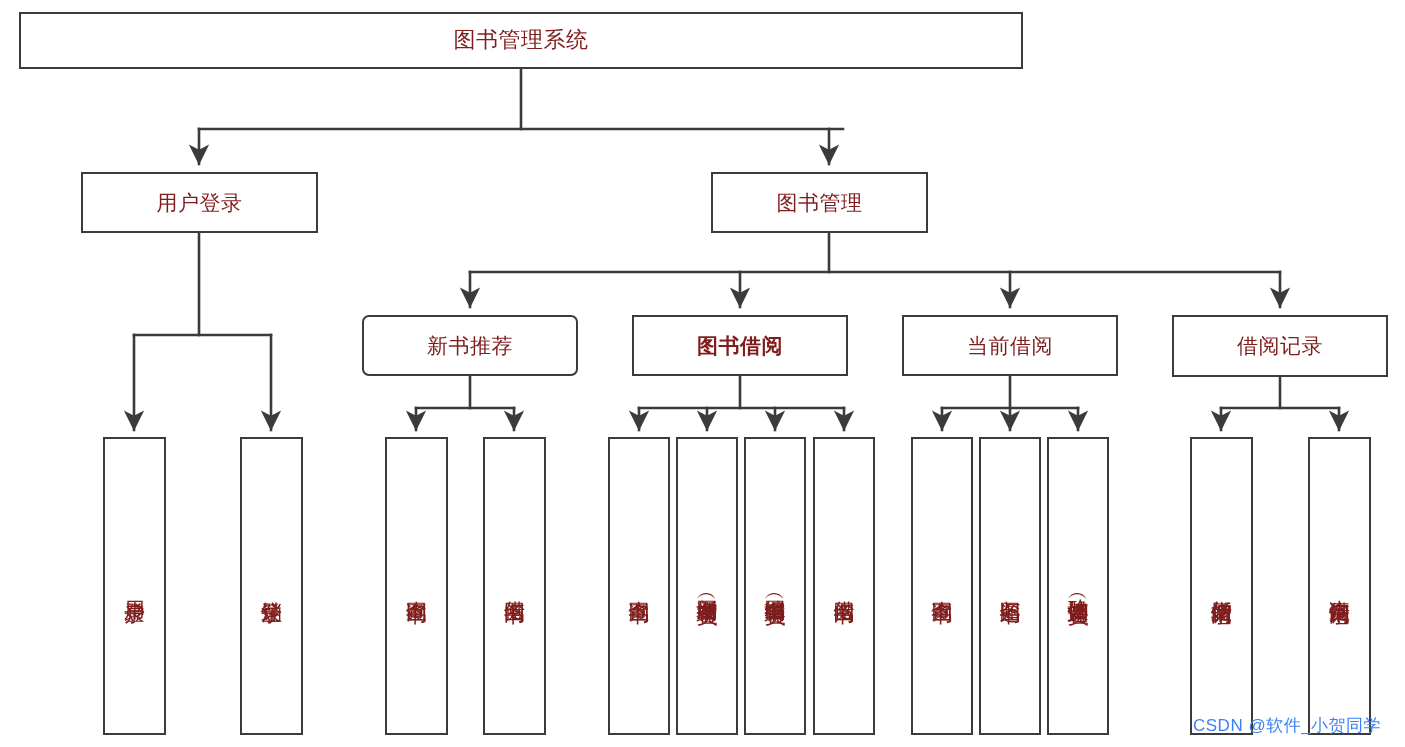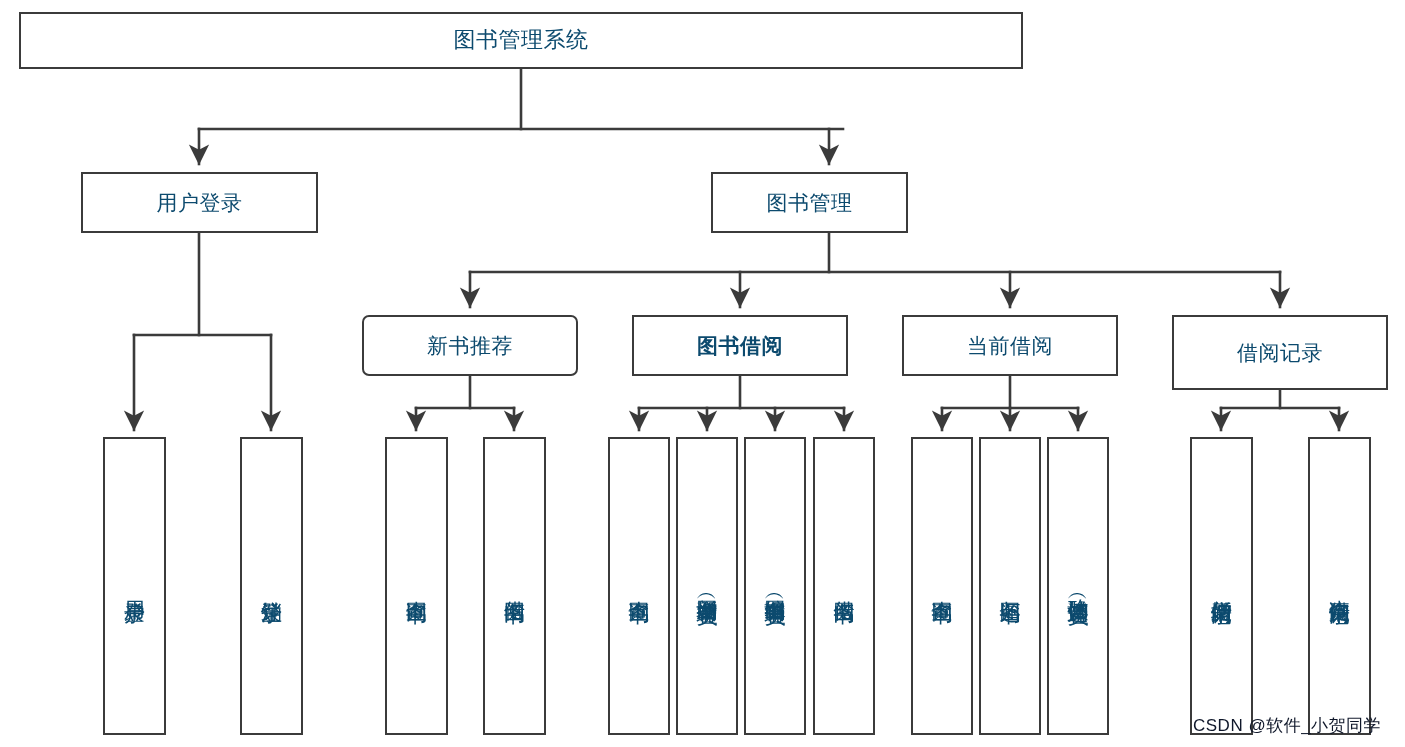--- a/index.html
+++ b/index.html
@@ -34,21 +34,21 @@
     display: flex;
     align-items: center;
     justify-content: center;
     color: #1a1a1a;
     z-index: 2;
   }
   .node .label {
     display: block;
     text-align: center;
     line-height: 1.22;
-    color: #0c4a6e;
+    color: #7f1d1d;
   }
   
   .node.horiz .label {
     font-size: 21px;
     letter-spacing: 0.5px;
     white-space: nowrap;
   }
   .node.root .label {
     font-size: 22px;
   }
@@ -64,21 +64,21 @@
     font-size: 21px;
     line-height: 1.05;
     letter-spacing: 1px;
     white-space: nowrap;
   }
   .watermark {
     position: absolute;
     left: 1193px;
     top: 714px;
     font-size: 17px;
-    color: #0f172a;
+    color: #3b82f6;
     letter-spacing: 0.5px;
     white-space: nowrap;
     z-index: 5;
   }
 </style>
 </head>
 <body>
 
 <div id="canvas">
 
@@ -132,34 +132,34 @@
     </g>
   </svg>
 
   <div class="node horiz root" style="left:19px; top:12px; width:1004px; height:57px;">
     <span class="label">图书管理系统</span>
   </div>
 
   <div class="node horiz" style="left:81px; top:172px; width:237px; height:61px;">
     <span class="label">用户登录</span>
   </div>
-  <div class="node horiz" style="left:711px; top:172px; width:197px; height:61px;">
+  <div class="node horiz" style="left:711px; top:172px; width:217px; height:61px;">
     <span class="label">图书管理</span>
   </div>
 
   <div class="node horiz" style="left:362px; top:315px; width:216px; height:61px;border-radius:7px;">
     <span class="label">新书推荐</span>
   </div>
   <div class="node horiz" style="left:632px; top:315px; width:216px; height:61px;font-weight:bold;">
     <span class="label">图书借阅</span>
   </div>
   <div class="node horiz" style="left:902px; top:315px; width:216px; height:61px;">
     <span class="label">当前借阅</span>
   </div>
-  <div class="node horiz" style="left:1172px; top:315px; width:216px; height:75px;">
+  <div class="node horiz" style="left:1172px; top:315px; width:216px; height:62px;">
     <span class="label">借阅记录</span>
   </div>
 
   <div class="node vert" style="left:103px; top:437px; width:63px; height:298px;">
     <span class="label">用户登录</span>
   </div>
   <div class="node vert" style="left:240px; top:437px; width:63px; height:298px;">
     <span class="label">注销登录</span>
   </div>
 

